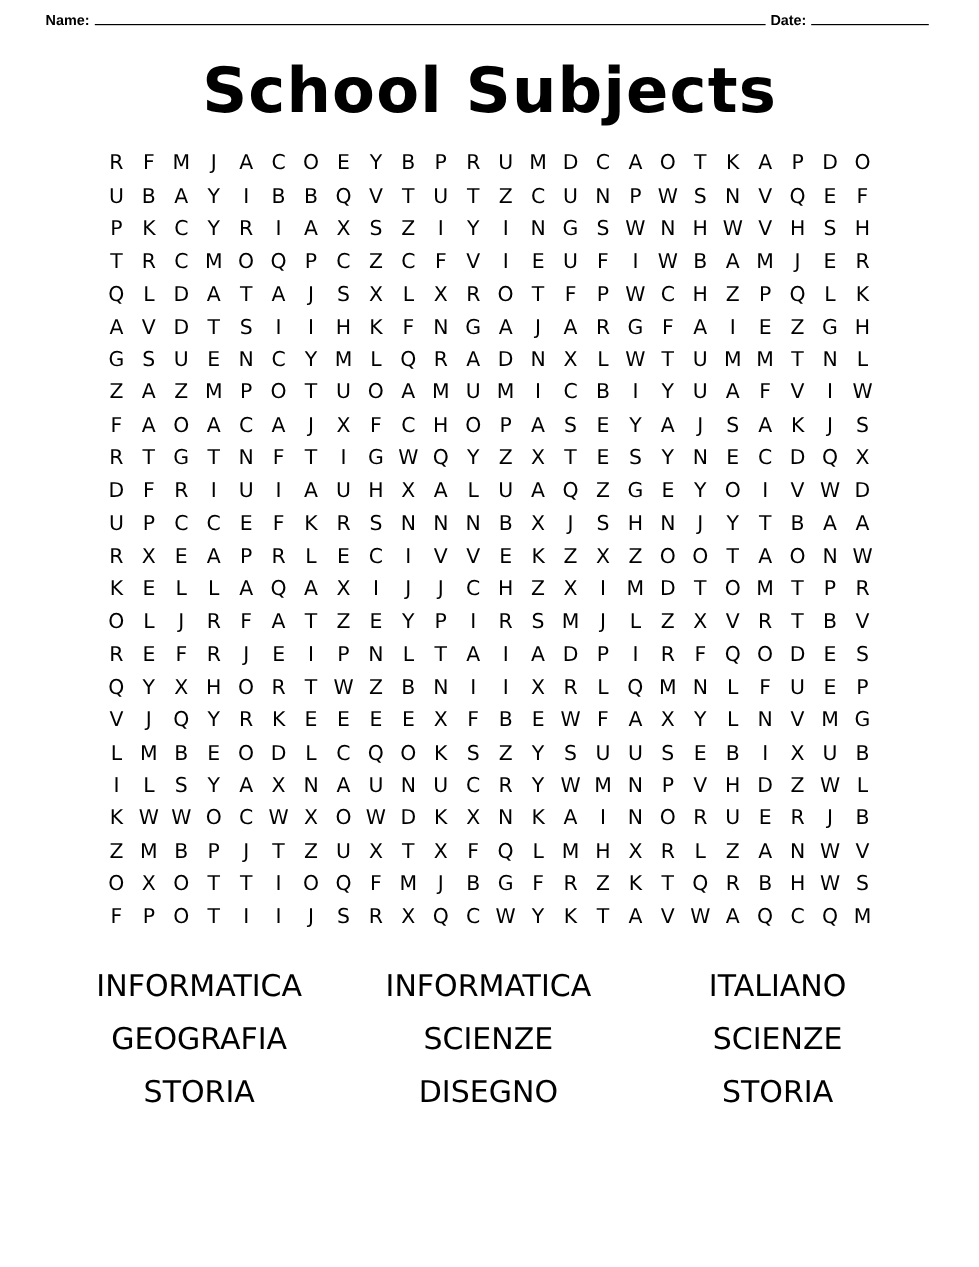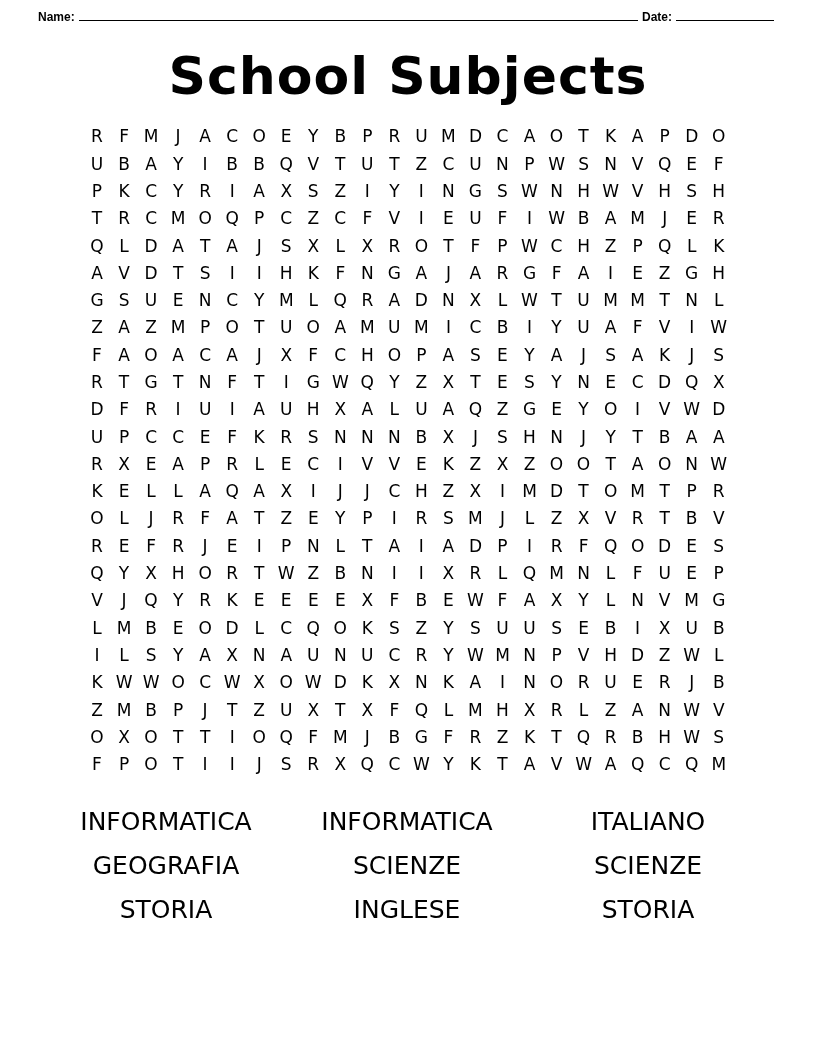--- a/index.html
+++ b/index.html
@@ -742,21 +742,21 @@
 
   <div class="wordlist" id="word-list">
       <div class="wl-col c1">
         <div class="word">INFORMATICA</div>
         <div class="word">GEOGRAFIA</div>
         <div class="word">STORIA</div>
       </div>
       <div class="wl-col c2">
         <div class="word">INFORMATICA</div>
         <div class="word">SCIENZE</div>
-        <div class="word">INGLESE</div>
+        <div class="word">DISEGNO</div>
       </div>
       <div class="wl-col c3">
         <div class="word">ITALIANO</div>
         <div class="word">SCIENZE</div>
         <div class="word">STORIA</div>
       </div>
     </div>
 
 </div>
 

